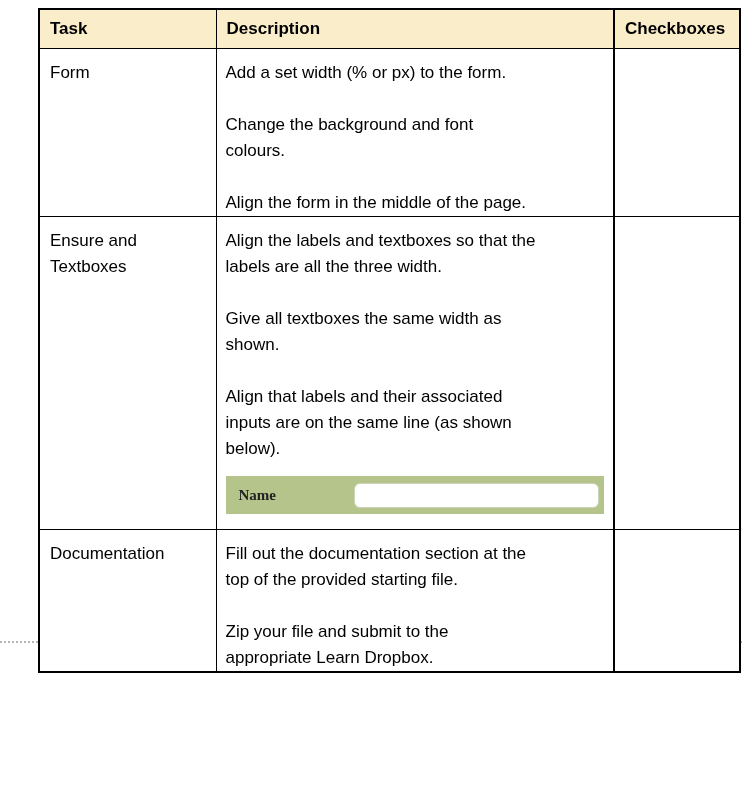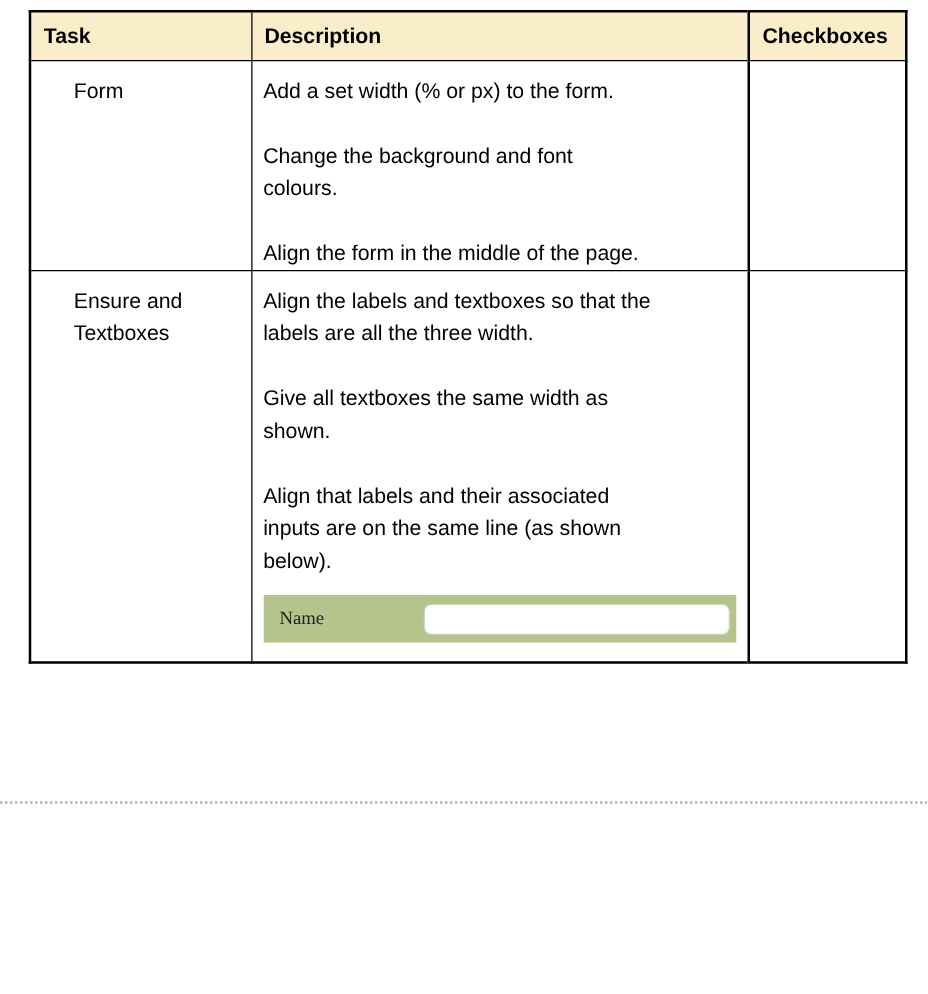--- a/index.html
+++ b/index.html
@@ -23,21 +23,21 @@
     position: absolute;
     left: 0;
     top: 641px;
     width: 742px;
     height: 0;
     border-top: 2px dotted #b5b5b5;
     z-index: 1;
   }
   table.task-table {
     position: absolute;
-    left: 23px;
+    left: 38px;
     top: 8px;
     width: 701px;
     border-collapse: collapse;
     table-layout: fixed;
     z-index: 2;
   }
   table.task-table, table.task-table th, table.task-table td {
     border: 1px solid #000;
   }
   table.task-table { border: 2px solid #000; }
@@ -59,34 +59,34 @@
   td.desc-cell { padding-left: 9px; padding-right: 6px; }
   
   .col3 { border-left: 2px solid #000 !important; }
   tr.r-form td { height: 152px; }
   tr.r-labels td { height: 301px; }
   tr.r-checkboxes td { height: 103px; }
   tr.r-documentation td { height: 124px; }
   
   tr.r-checkboxes td { border-bottom: 2px dashed #000; }
   .line { line-height: 26px; min-height: 26px; white-space: nowrap; }
-  .task-name .line { white-space: normal; margin-left: 24px; }
+  .task-name .line { white-space: normal; }
   .pgap { margin-top: 26px; }
   
   .demo-bar {
     margin-top: 14px;
     width: 378px;
     height: 38px;
     background: #b5c48b;
     display: flex;
     align-items: center;
   }
   .demo-label {
     font-family: "Liberation Serif", serif;
-    font-weight: normal;
+    font-weight: bold;
     font-size: 15px;
     color: #222222;
     margin-left: 13px;
   }
   .demo-input {
     margin-left: auto;
     margin-right: 5px;
     width: 243px;
     height: 23px;
     background: #ffffff;
@@ -143,16 +143,28 @@
           <div class="line">below).</div>
           <div class="demo-bar">
             <span class="demo-label">Name</span>
             <span class="demo-input"></span>
           </div>
         </td>
         <td class="col3"></td>
       </tr>
 
 
+      <tr class="r-documentation">
+        <td class="task-name">
+          <div class="line">Documentation</div>
+        </td>
+        <td class="desc-cell">
+          <div class="line">Fill out the documentation section at the</div>
+          <div class="line">top of the provided starting file.</div>
+          <div class="line pgap">Zip your file and submit to the</div>
+          <div class="line">appropriate Learn Dropbox.</div>
+        </td>
+        <td class="col3"></td>
+      </tr>
 
     </tbody>
   </table>
 </div>
 
 </body></html>

